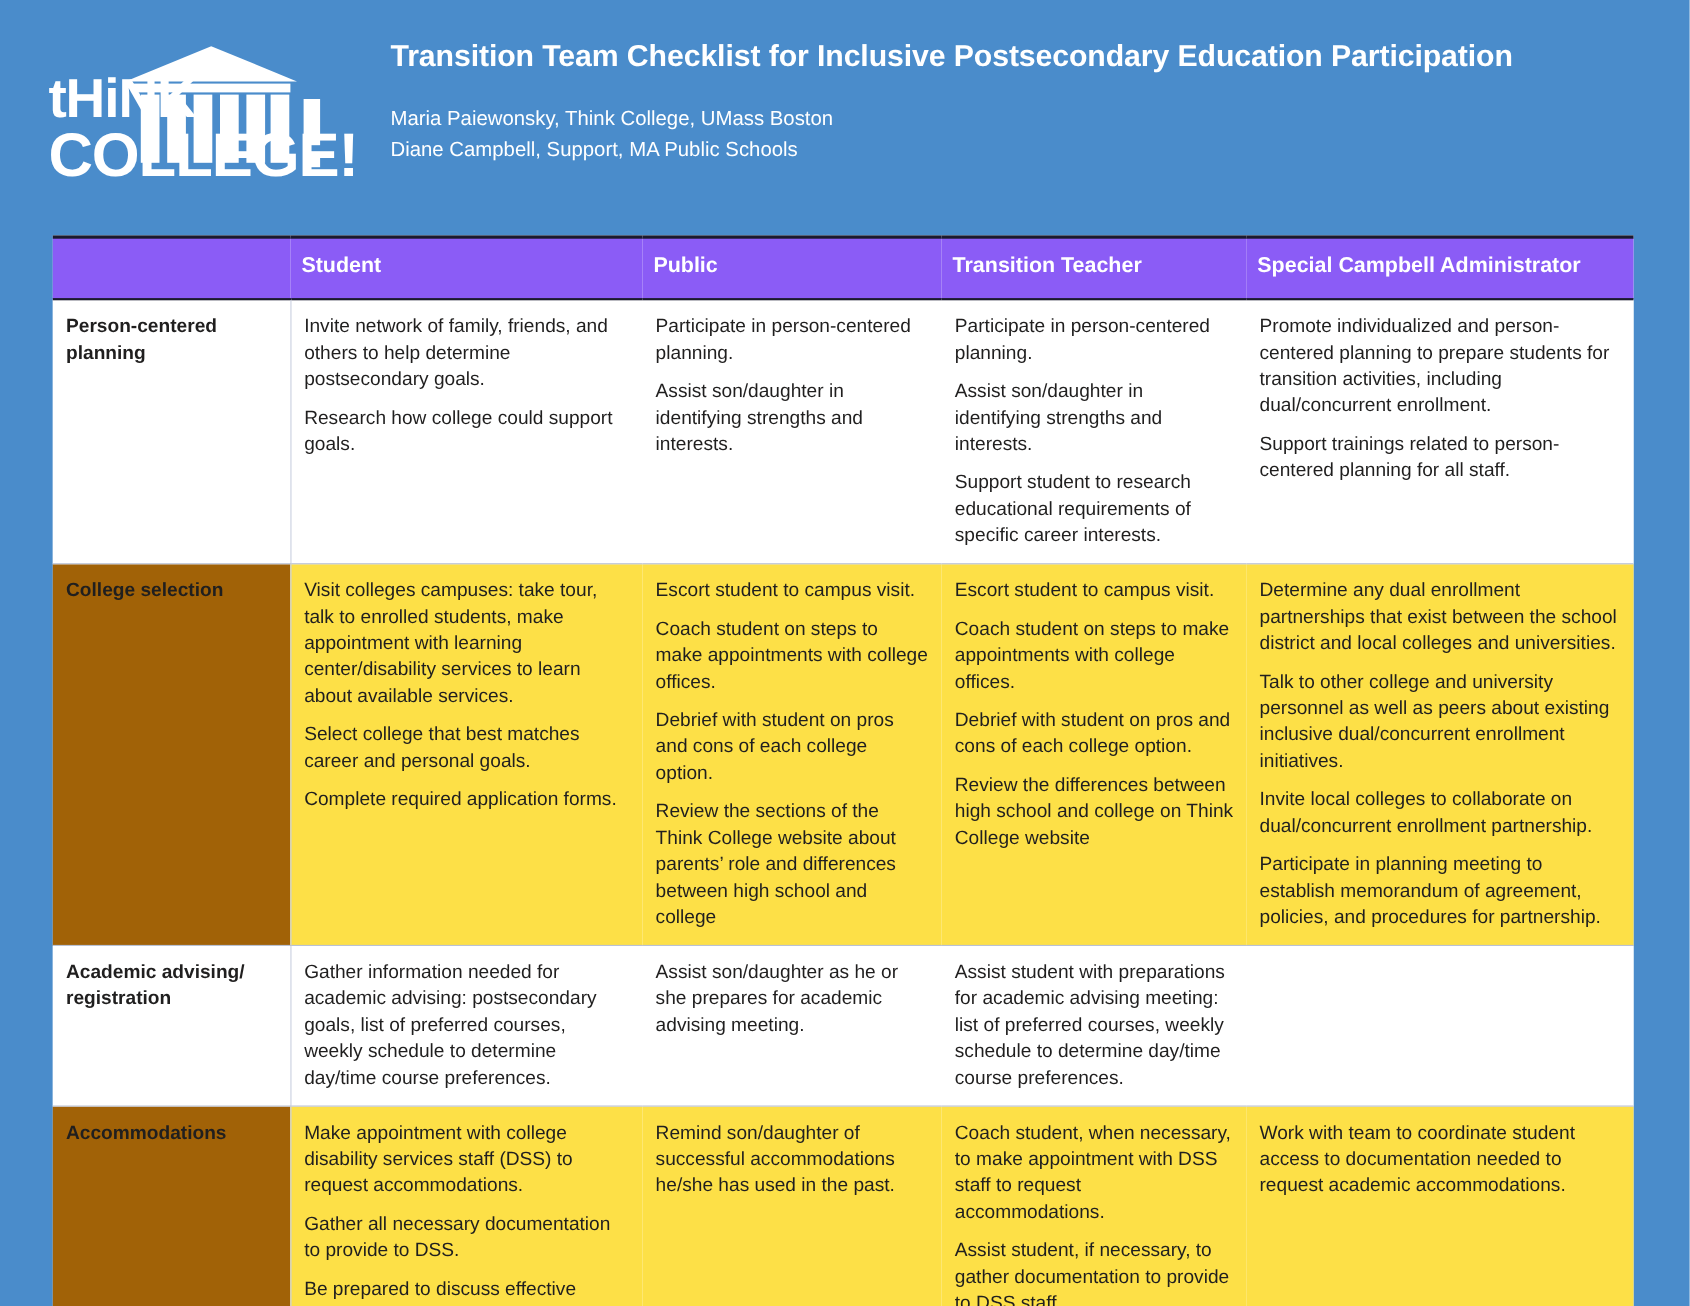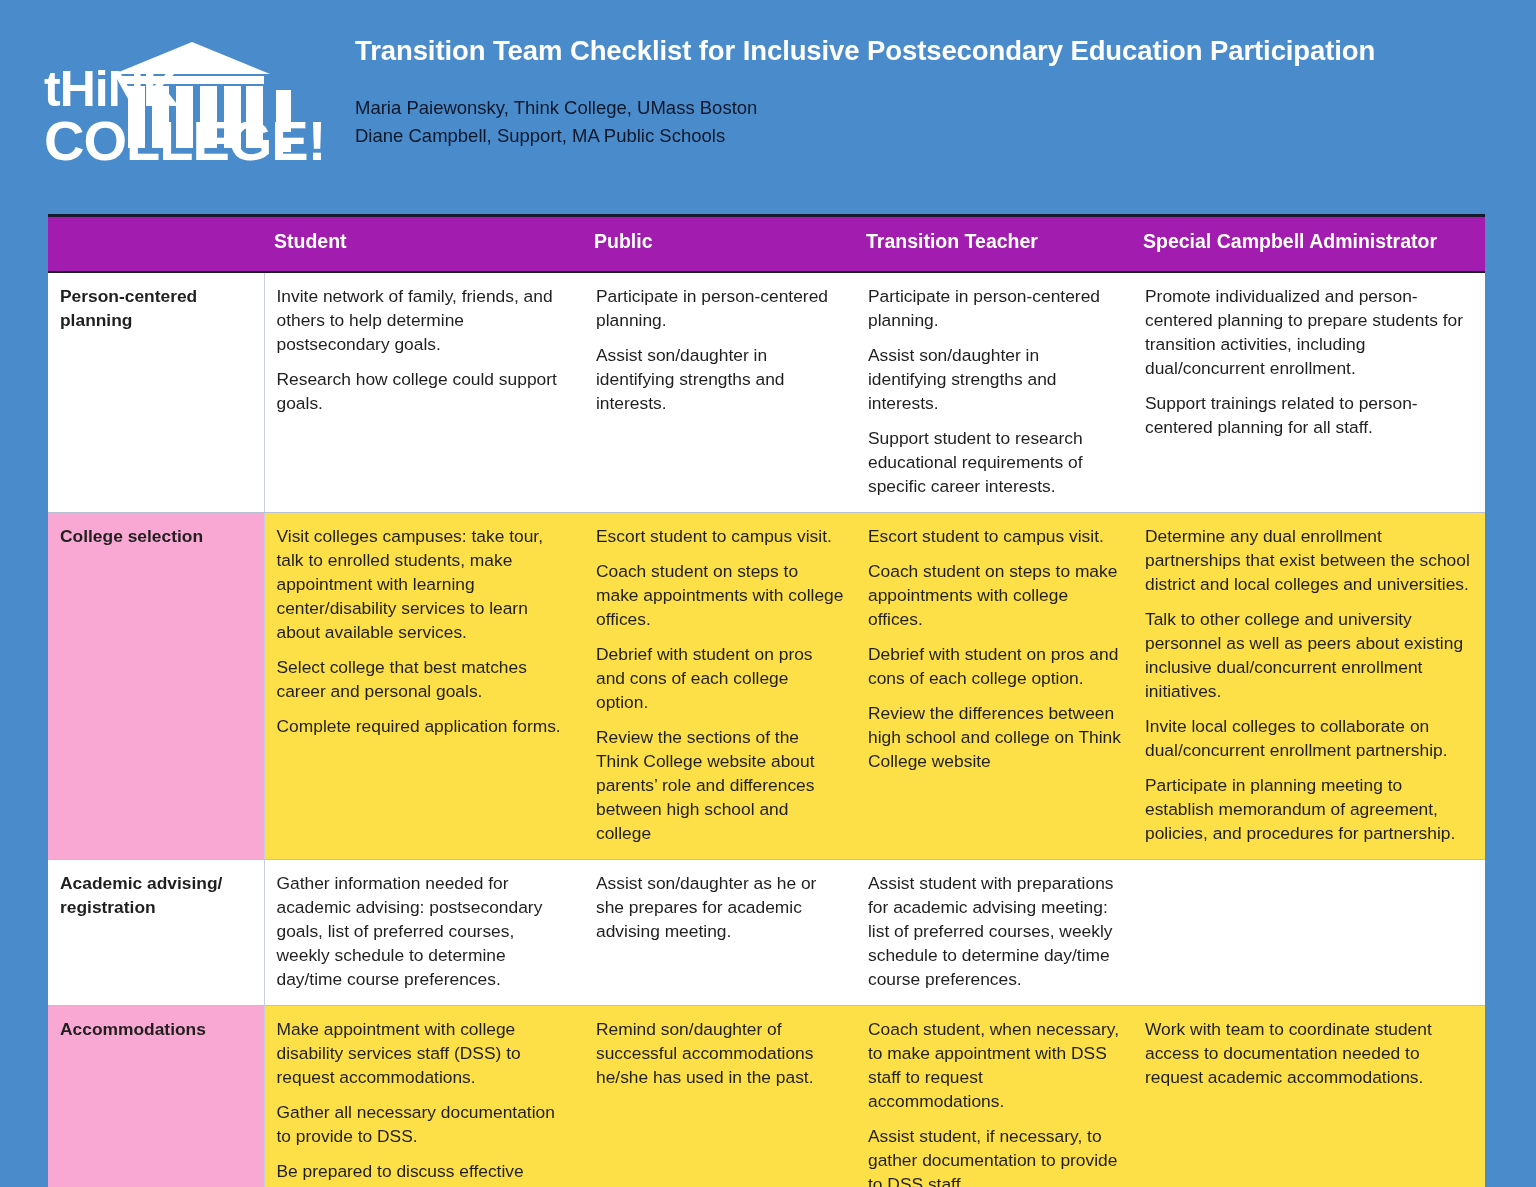--- a/index.html
+++ b/index.html
@@ -39,41 +39,41 @@
   }
   .doc-title {
     color: #ffffff;
     font-size: 27.5px;
     font-weight: bold;
     letter-spacing: -0.1px;
     margin: 0 0 28px 0;
     line-height: 1.1;
   }
   .author-line {
-    color: #0f172a;
+    color: #ffffff;
     font-size: 18.5px;
     line-height: 1.52;
     font-weight: normal;
   }
 
   
   .table-outer {
     position: absolute;
     left: 48px;
     top: 214px;
     width: 1437px;
   }
   table.checklist {
     width: 100%;
     border-collapse: collapse;
     table-layout: fixed;
     background: #ffffff;
   }
   table.checklist thead th {
-    background: #a21caf;
+    background: #8b5cf6;
     color: #ffffff;
     font-size: 19.5px;
     font-weight: bold;
     text-align: left;
     vertical-align: top;
     padding: 12px 10px 16px 10px;
     border-top: 3px solid #1a1a2e;
     border-bottom: 2px solid #1a1a2e;
     line-height: 1.33;
   }
@@ -94,21 +94,21 @@
     font-size: 19.4px;
     line-height: 1.28;
     padding-left: 14px;
     padding-right: 6px;
     color: #111111;
     border-right: 1px solid #c9cfdf;
   }
   tr.band-light td { background: #ffffff; }
   tr.band-tint td  { background: #fde047; }
   tr.band-light td.rowlabel { background: #ffffff; }
-  tr.band-tint  td.rowlabel { background: #f9a8d4; }
+  tr.band-tint  td.rowlabel { background: #a16207; }
 
   tr.row-sep td {
     border-bottom: 1px solid #b9c1d4;
   }
   tr:last-child td { border-bottom: none; }
 
   .cell p {
     margin: 0 0 11px 0;
   }
   .cell p:last-child { margin-bottom: 0; }

